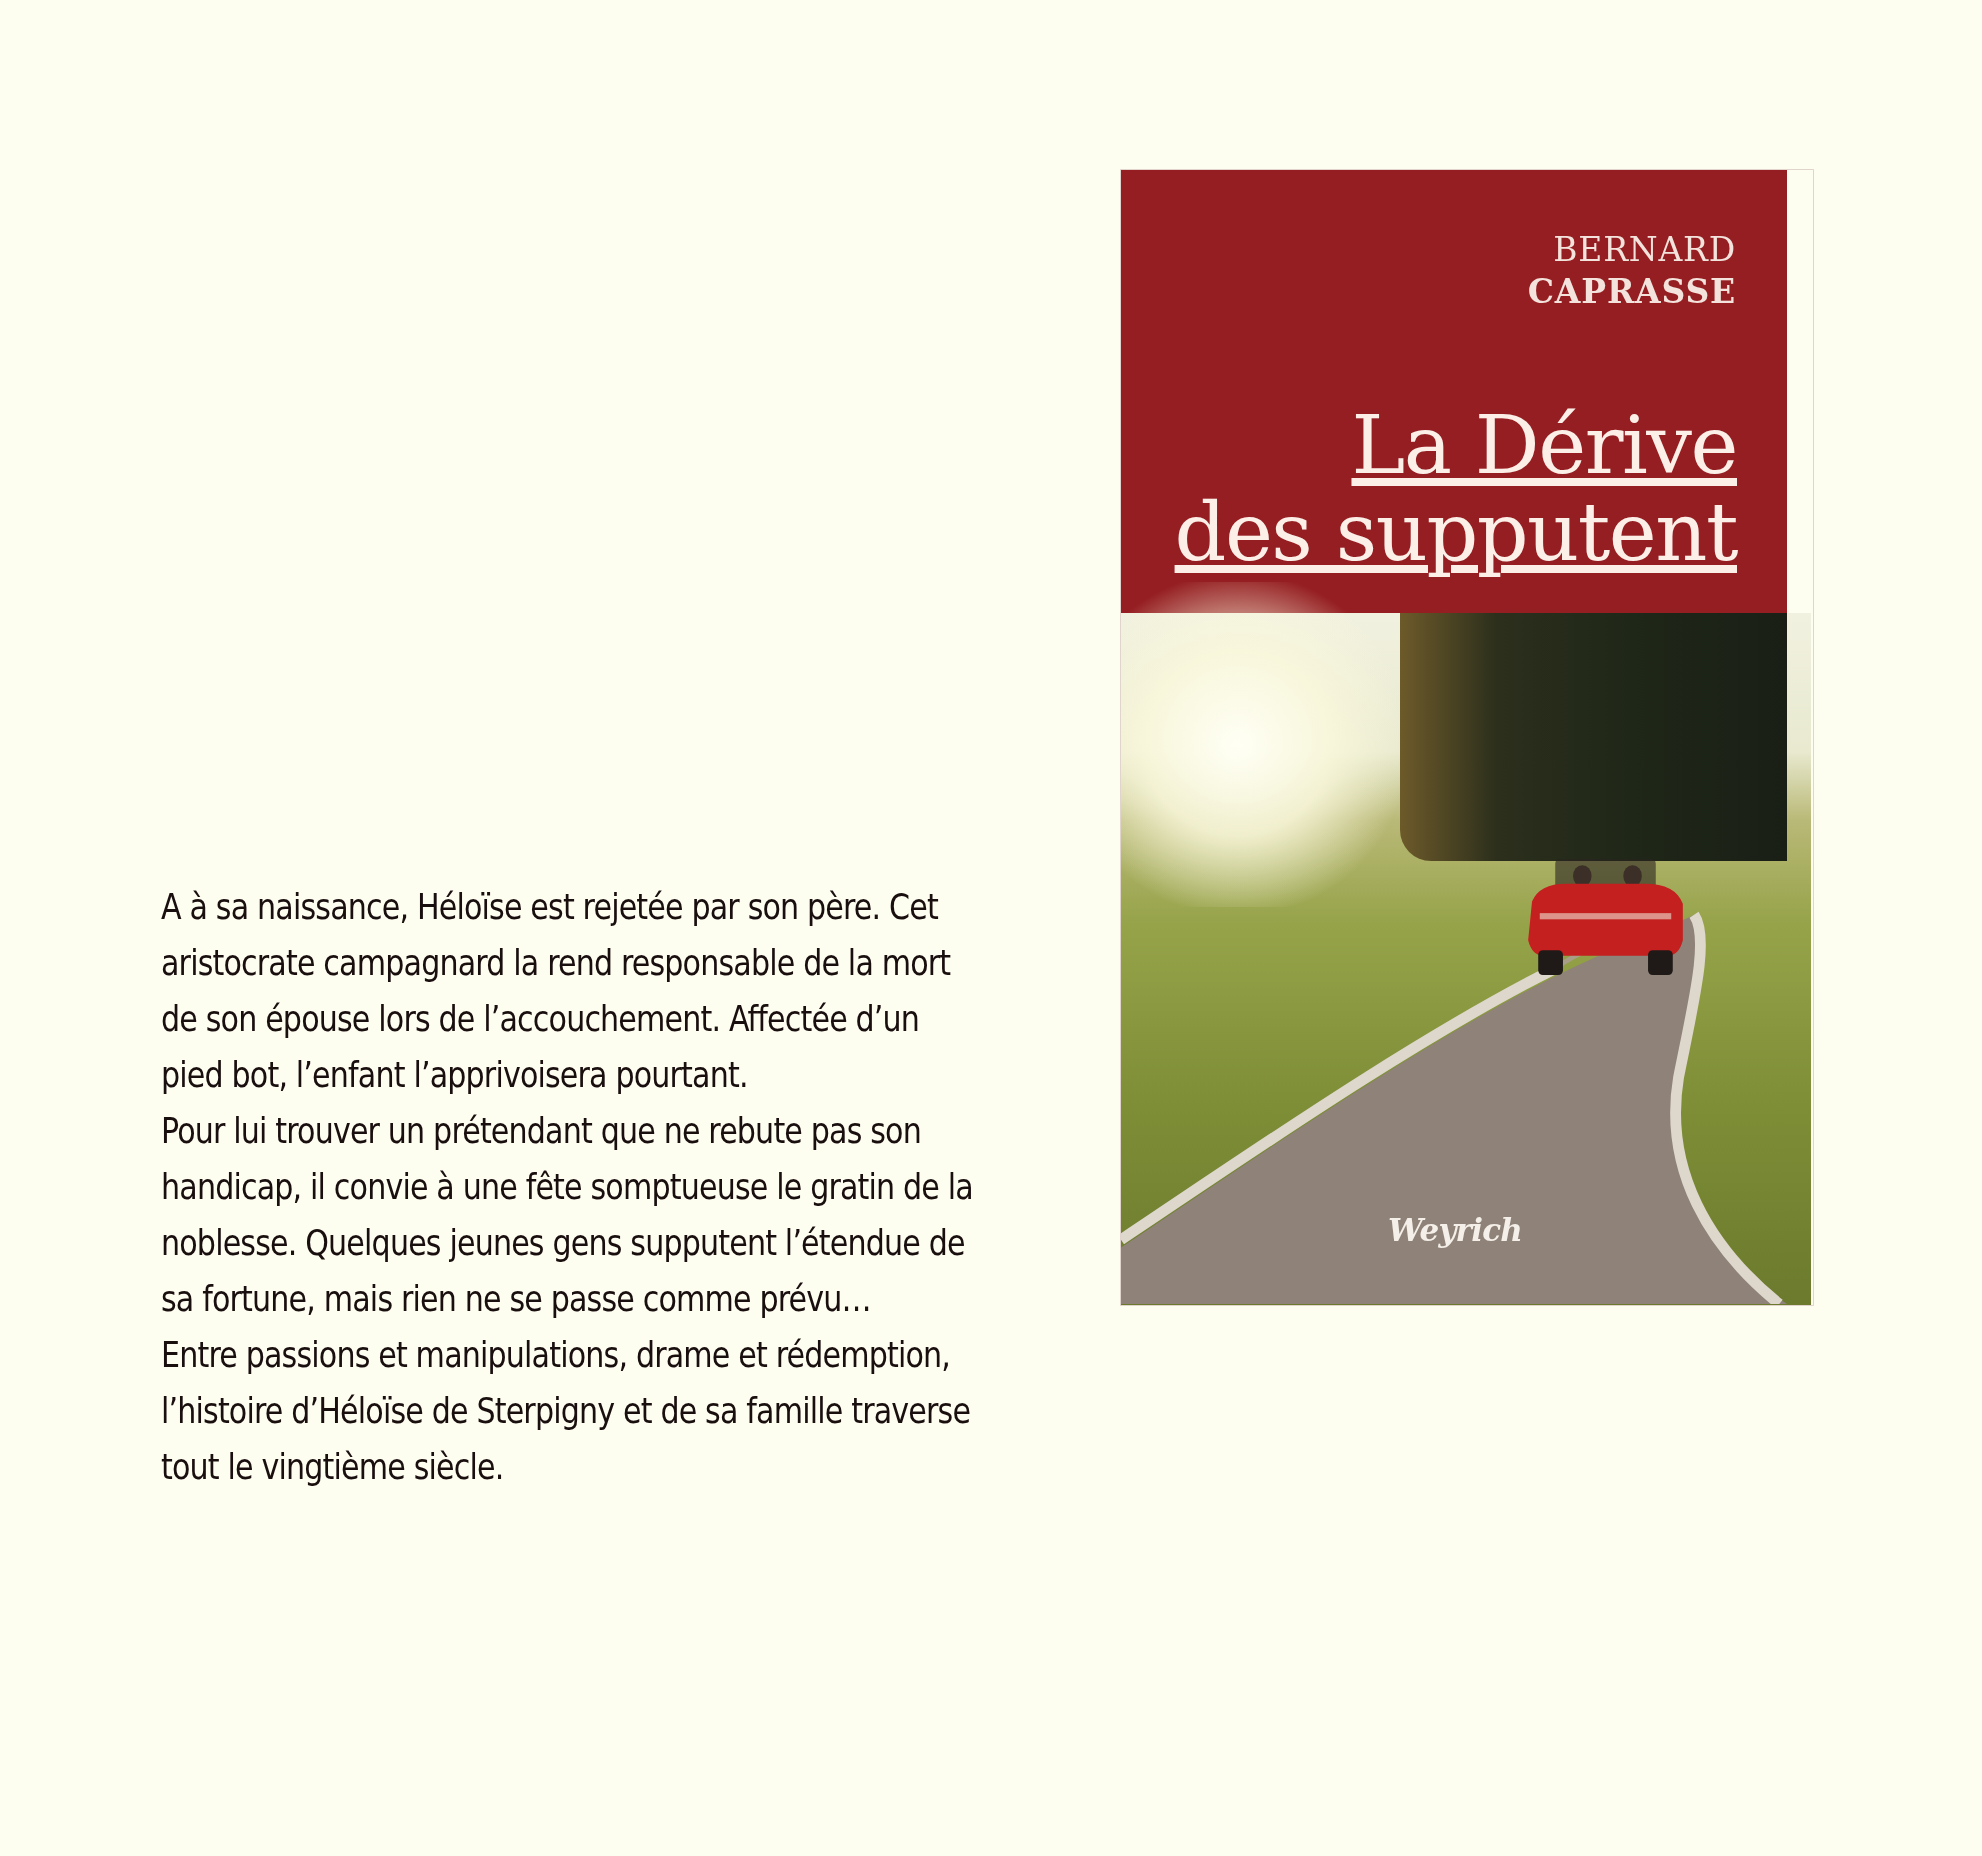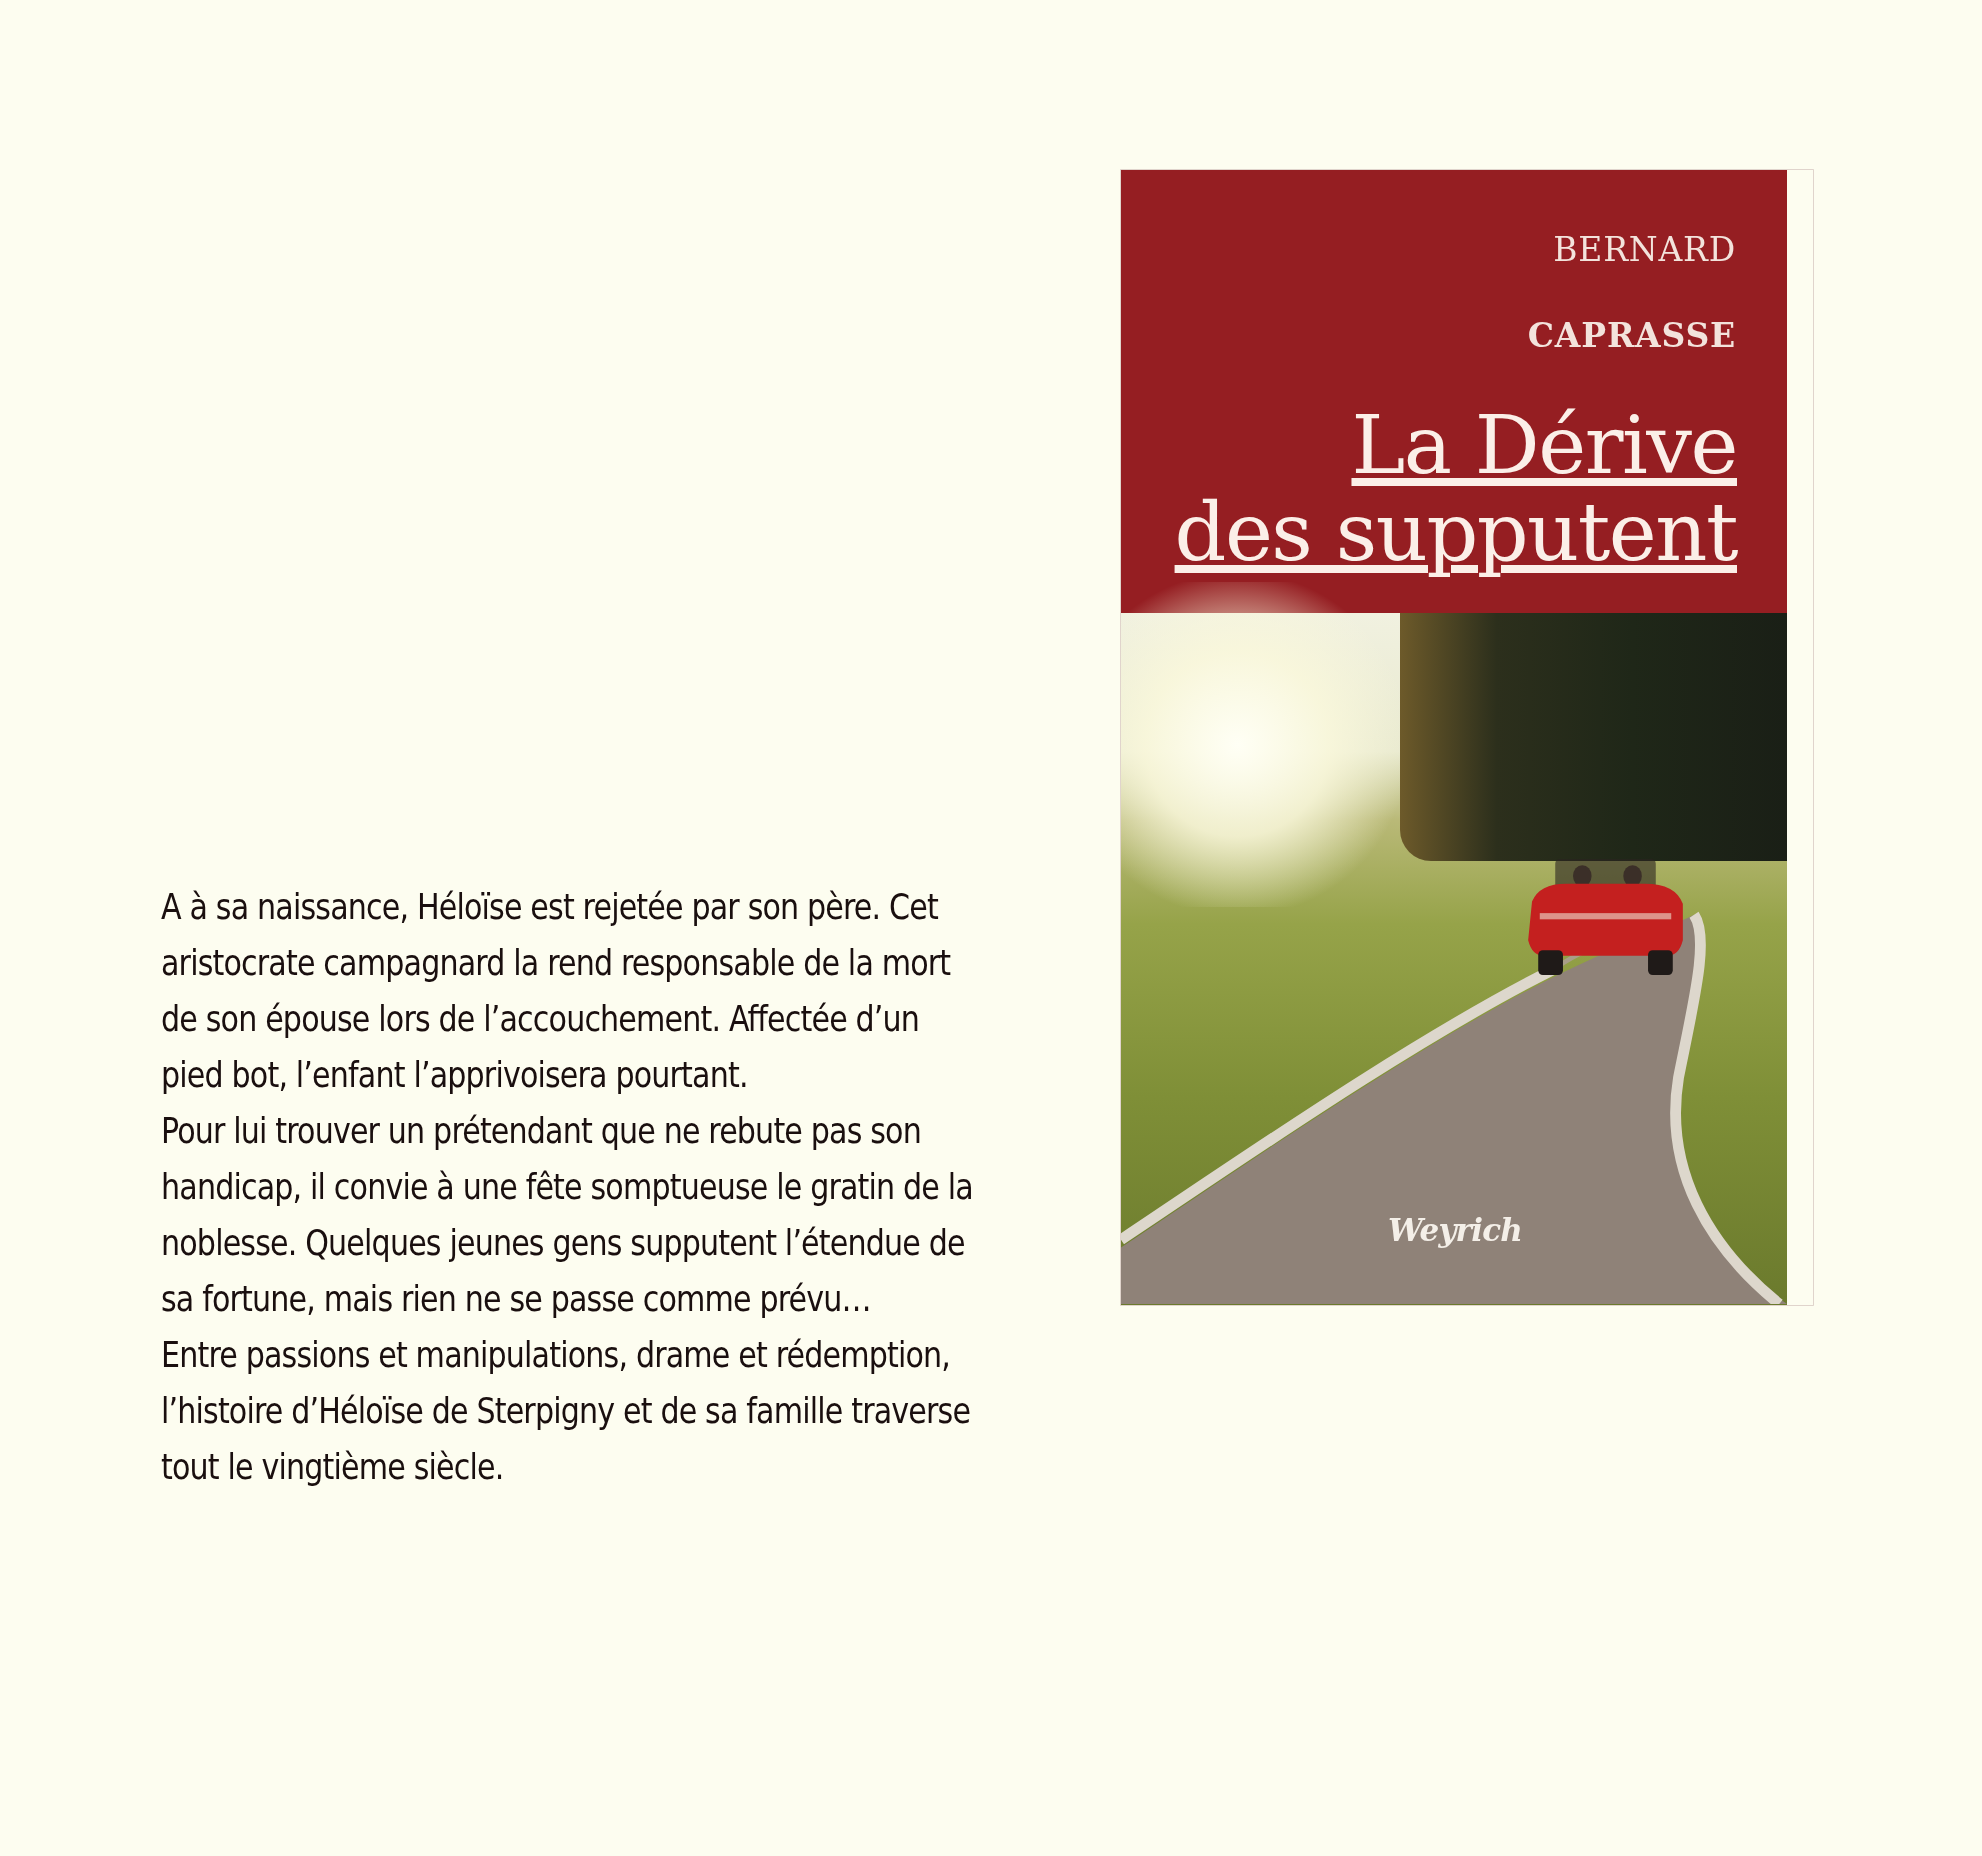--- a/index.html
+++ b/index.html
@@ -36,35 +36,36 @@
       width: 666px; height: 443px;
       background: #951e22;
     }
     .author {
       position: absolute; right: 51px; top: 60px;
       text-align: right;
       font-family: "DejaVu Serif", serif;
       color: #f3e3dc;
     }
     .author-first { font-size: 33px; letter-spacing: 0.8px; line-height: 40px; }
-    .author-last { font-size: 33px; font-weight: bold; line-height: 43px; letter-spacing: 0.8px; margin-top: 44px; }
+    .author-last { font-size: 33px; font-weight: bold; line-height: 43px; letter-spacing: 0.8px; }
     .title {
       position: absolute; right: 50px; top: 232px;
       text-align: right;
       font-family: "DejaVu Serif", serif;
       color: #fbefe8;
       font-size: 81px;
       line-height: 87px;
       letter-spacing: -1.5px;
       text-decoration: underline;
     }
     .cover-photo {
       position: absolute; left: 0; top: 443px;
       width: 666px; height: 692px;
       background: linear-gradient(180deg, #f1f1e0 0%, #e8e9cf 20%, #b9b977 30%, #96a349 45%, #7f8f37 70%, #6b7a2d 100%);
+      padding-left: 24px;
     }
     .sun-glow {
       position: absolute; left: -46px; top: -31px;
       width: 325px; height: 325px;
       background: radial-gradient(circle, rgba(255,255,245,1) 0%, rgba(250,248,220,0.85) 40%, rgba(240,235,190,0) 75%);
     }
     .trees {
       position: absolute; left: 279px; top: 0;
       width: 387px; height: 248px;
       background: linear-gradient(90deg, #6d5a2a 0%, #2c2f1c 25%, #1f2718 60%, #1a1f16 100%);

